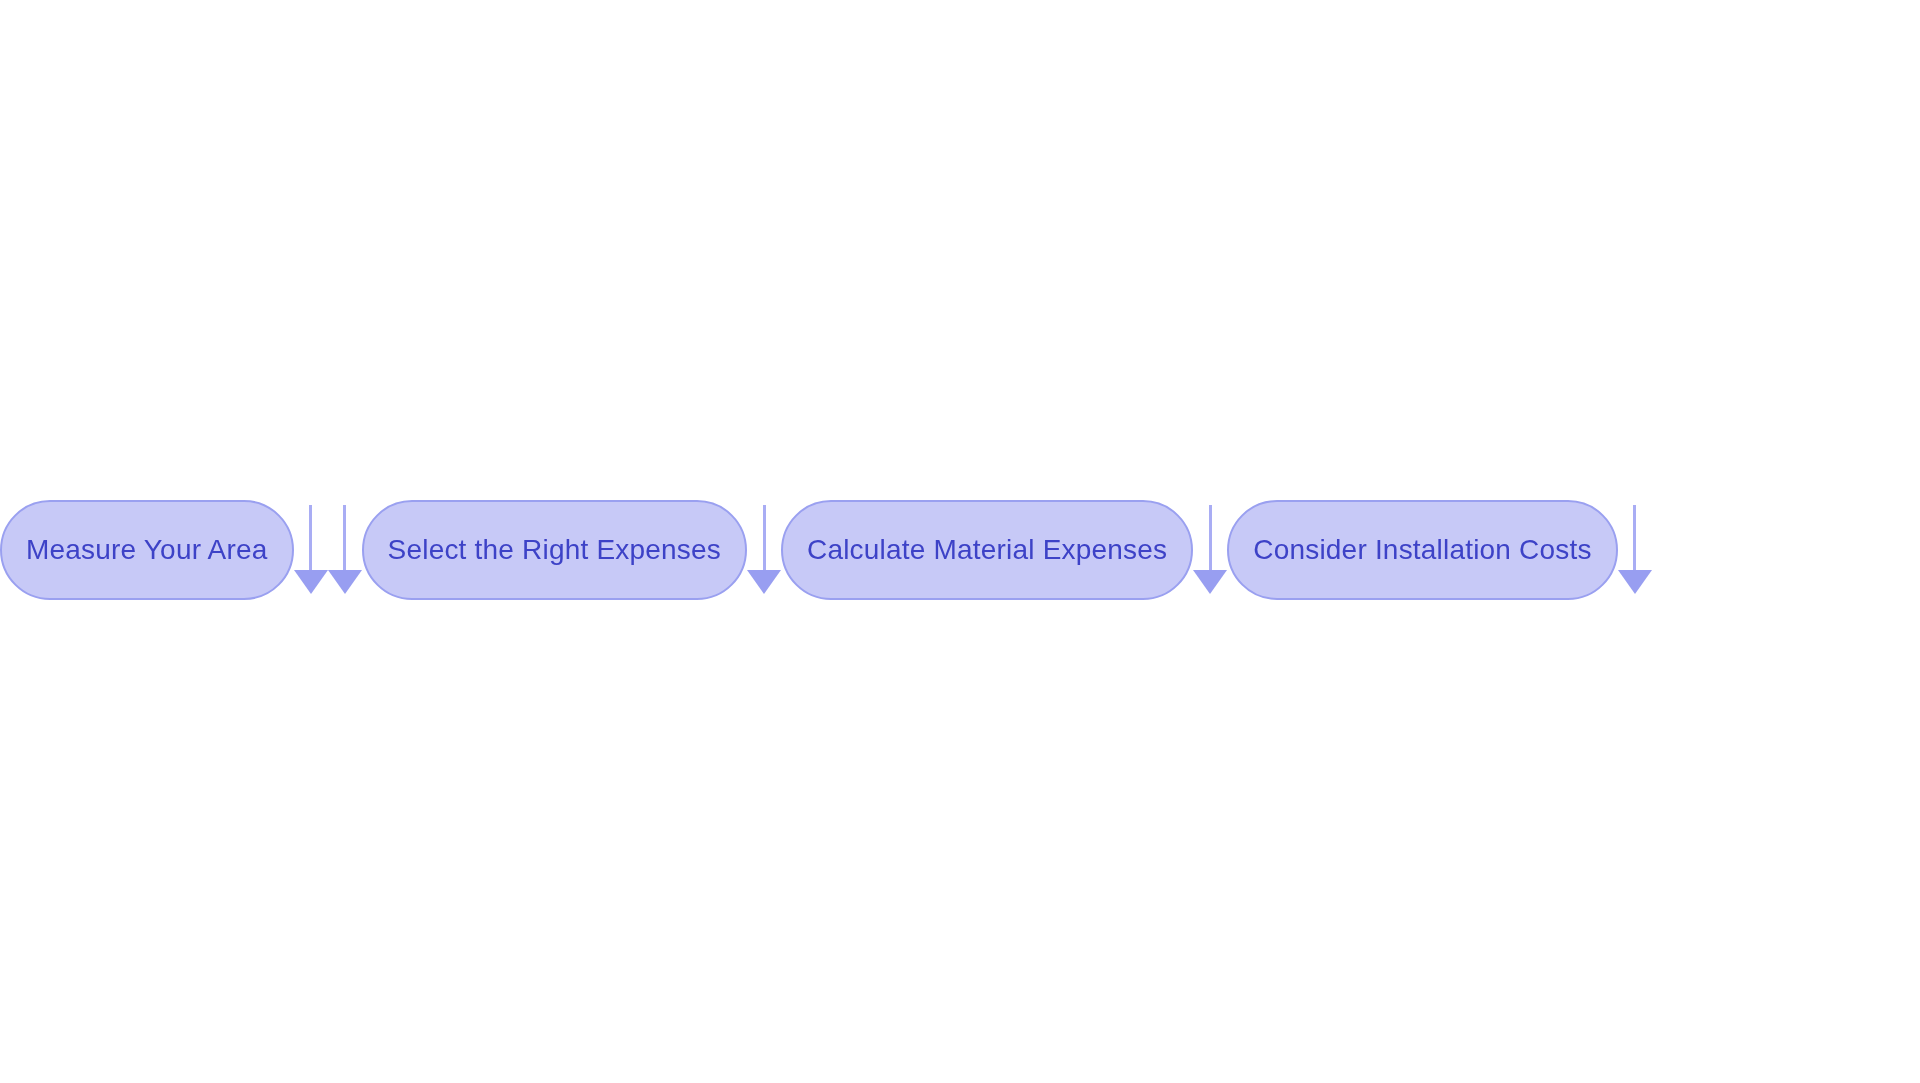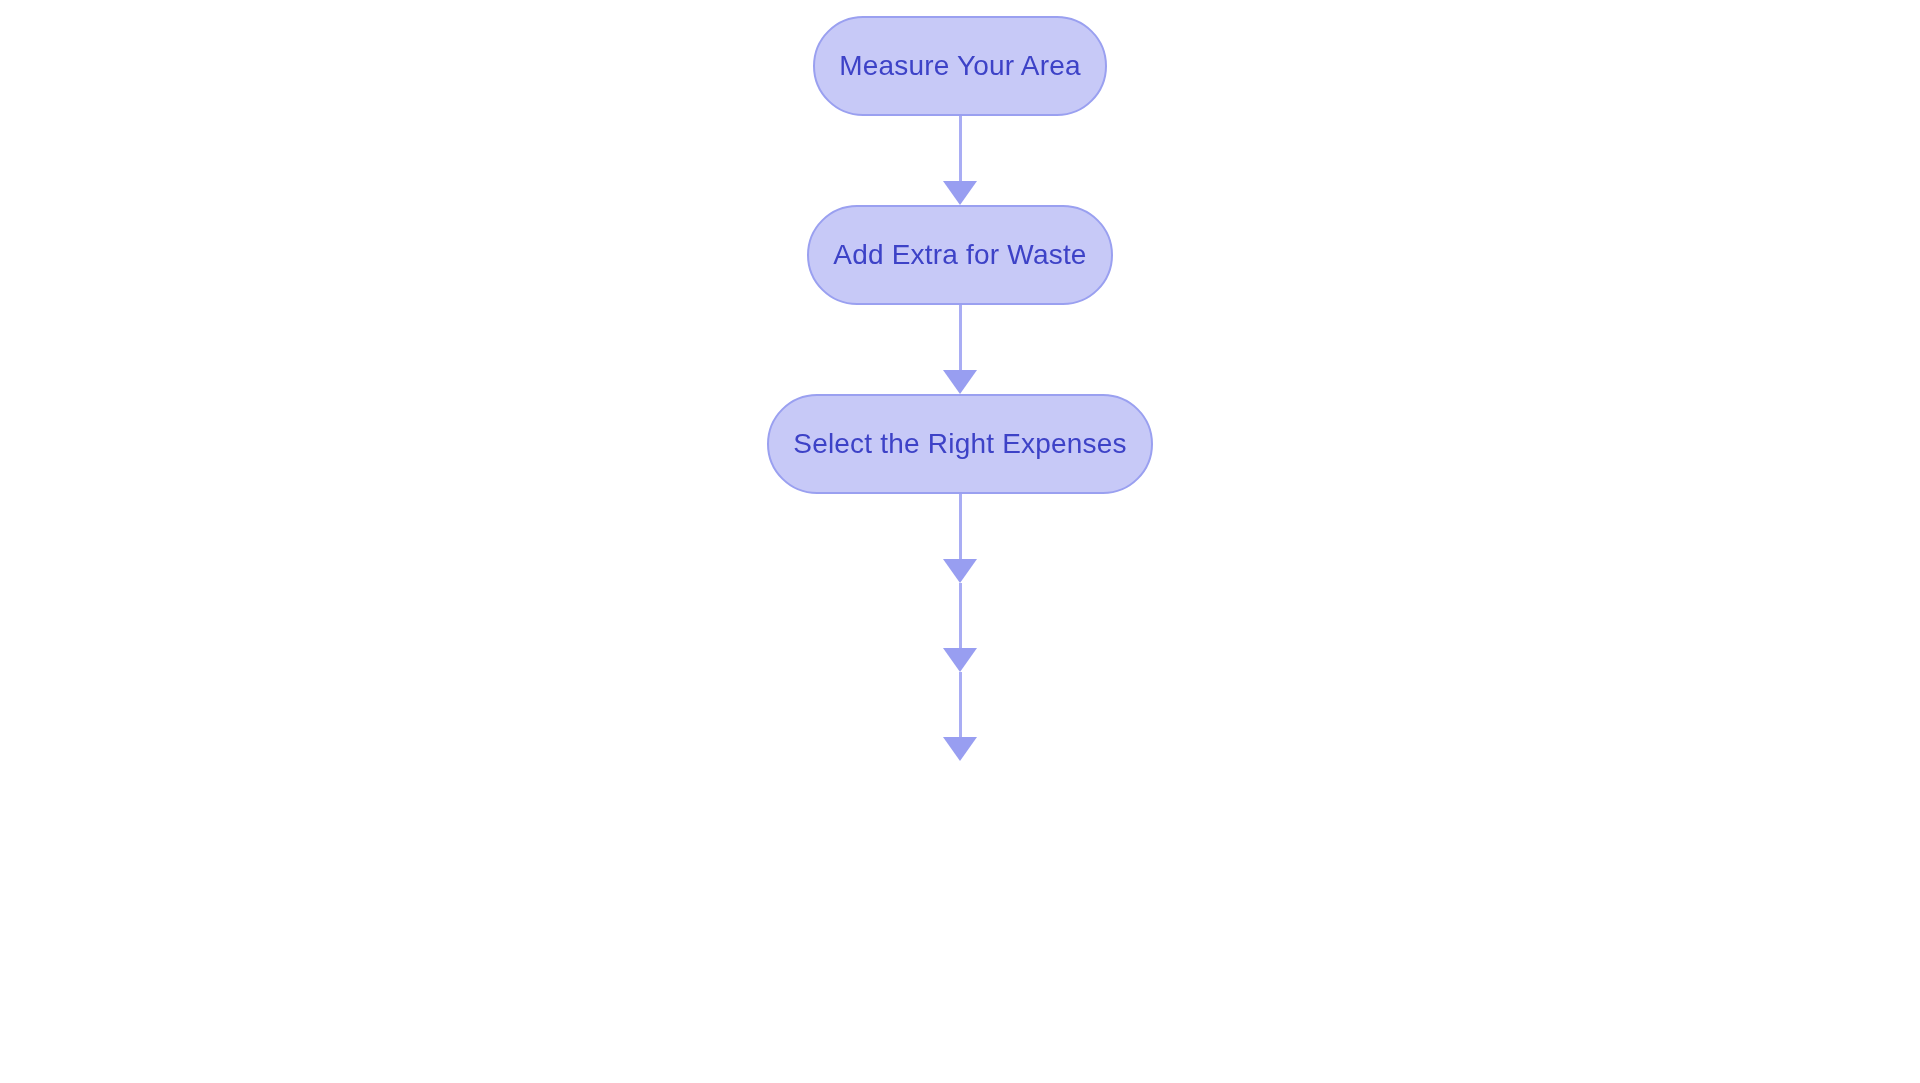--- a/index.html
+++ b/index.html
@@ -10,21 +10,21 @@
     width: 1920px;
     height: 1083px;
     background: var(--bg, #ffffff);
     font-family: "Liberation Sans", "DejaVu Sans", sans-serif;
     overflow: hidden;
   }
   .flow {
     width: 1920px;
     height: 1083px;
     display: flex;
-    flex-direction: column;
+    flex-direction: row;
     align-items: center;
     padding-top: 16px;
     box-sizing: border-box;
   }
   .node {
     min-height: 100px;
     box-sizing: border-box;
     padding: 0 24px;
     background: var(--node-fill, #c7c9f7);
     border: 2px solid var(--node-border, #9aa0f0);
@@ -68,43 +68,46 @@
 <div class="flow" id="flow-root">
   <div class="node">
     <span class="node-label">Measure Your Area</span>
   </div>
 
   <div class="arrow">
     <div class="arrow-line"></div>
     <div class="arrow-head"></div>
   </div>
 
-  <div class="node">
-    <span class="node-label">Add Extra for Waste</span>
-  </div>
 
   <div class="arrow">
     <div class="arrow-line"></div>
     <div class="arrow-head"></div>
   </div>
 
   <div class="node">
     <span class="node-label">Select the Right Expenses</span>
   </div>
 
   <div class="arrow">
     <div class="arrow-line"></div>
     <div class="arrow-head"></div>
   </div>
 
+  <div class="node">
+    <span class="node-label">Calculate Material Expenses</span>
+  </div>
 
   <div class="arrow">
     <div class="arrow-line"></div>
     <div class="arrow-head"></div>
   </div>
 
+  <div class="node">
+    <span class="node-label">Consider Installation Costs</span>
+  </div>
 
   <div class="arrow">
     <div class="arrow-line"></div>
     <div class="arrow-head"></div>
   </div>
 
 </div>
 
 </body></html>

